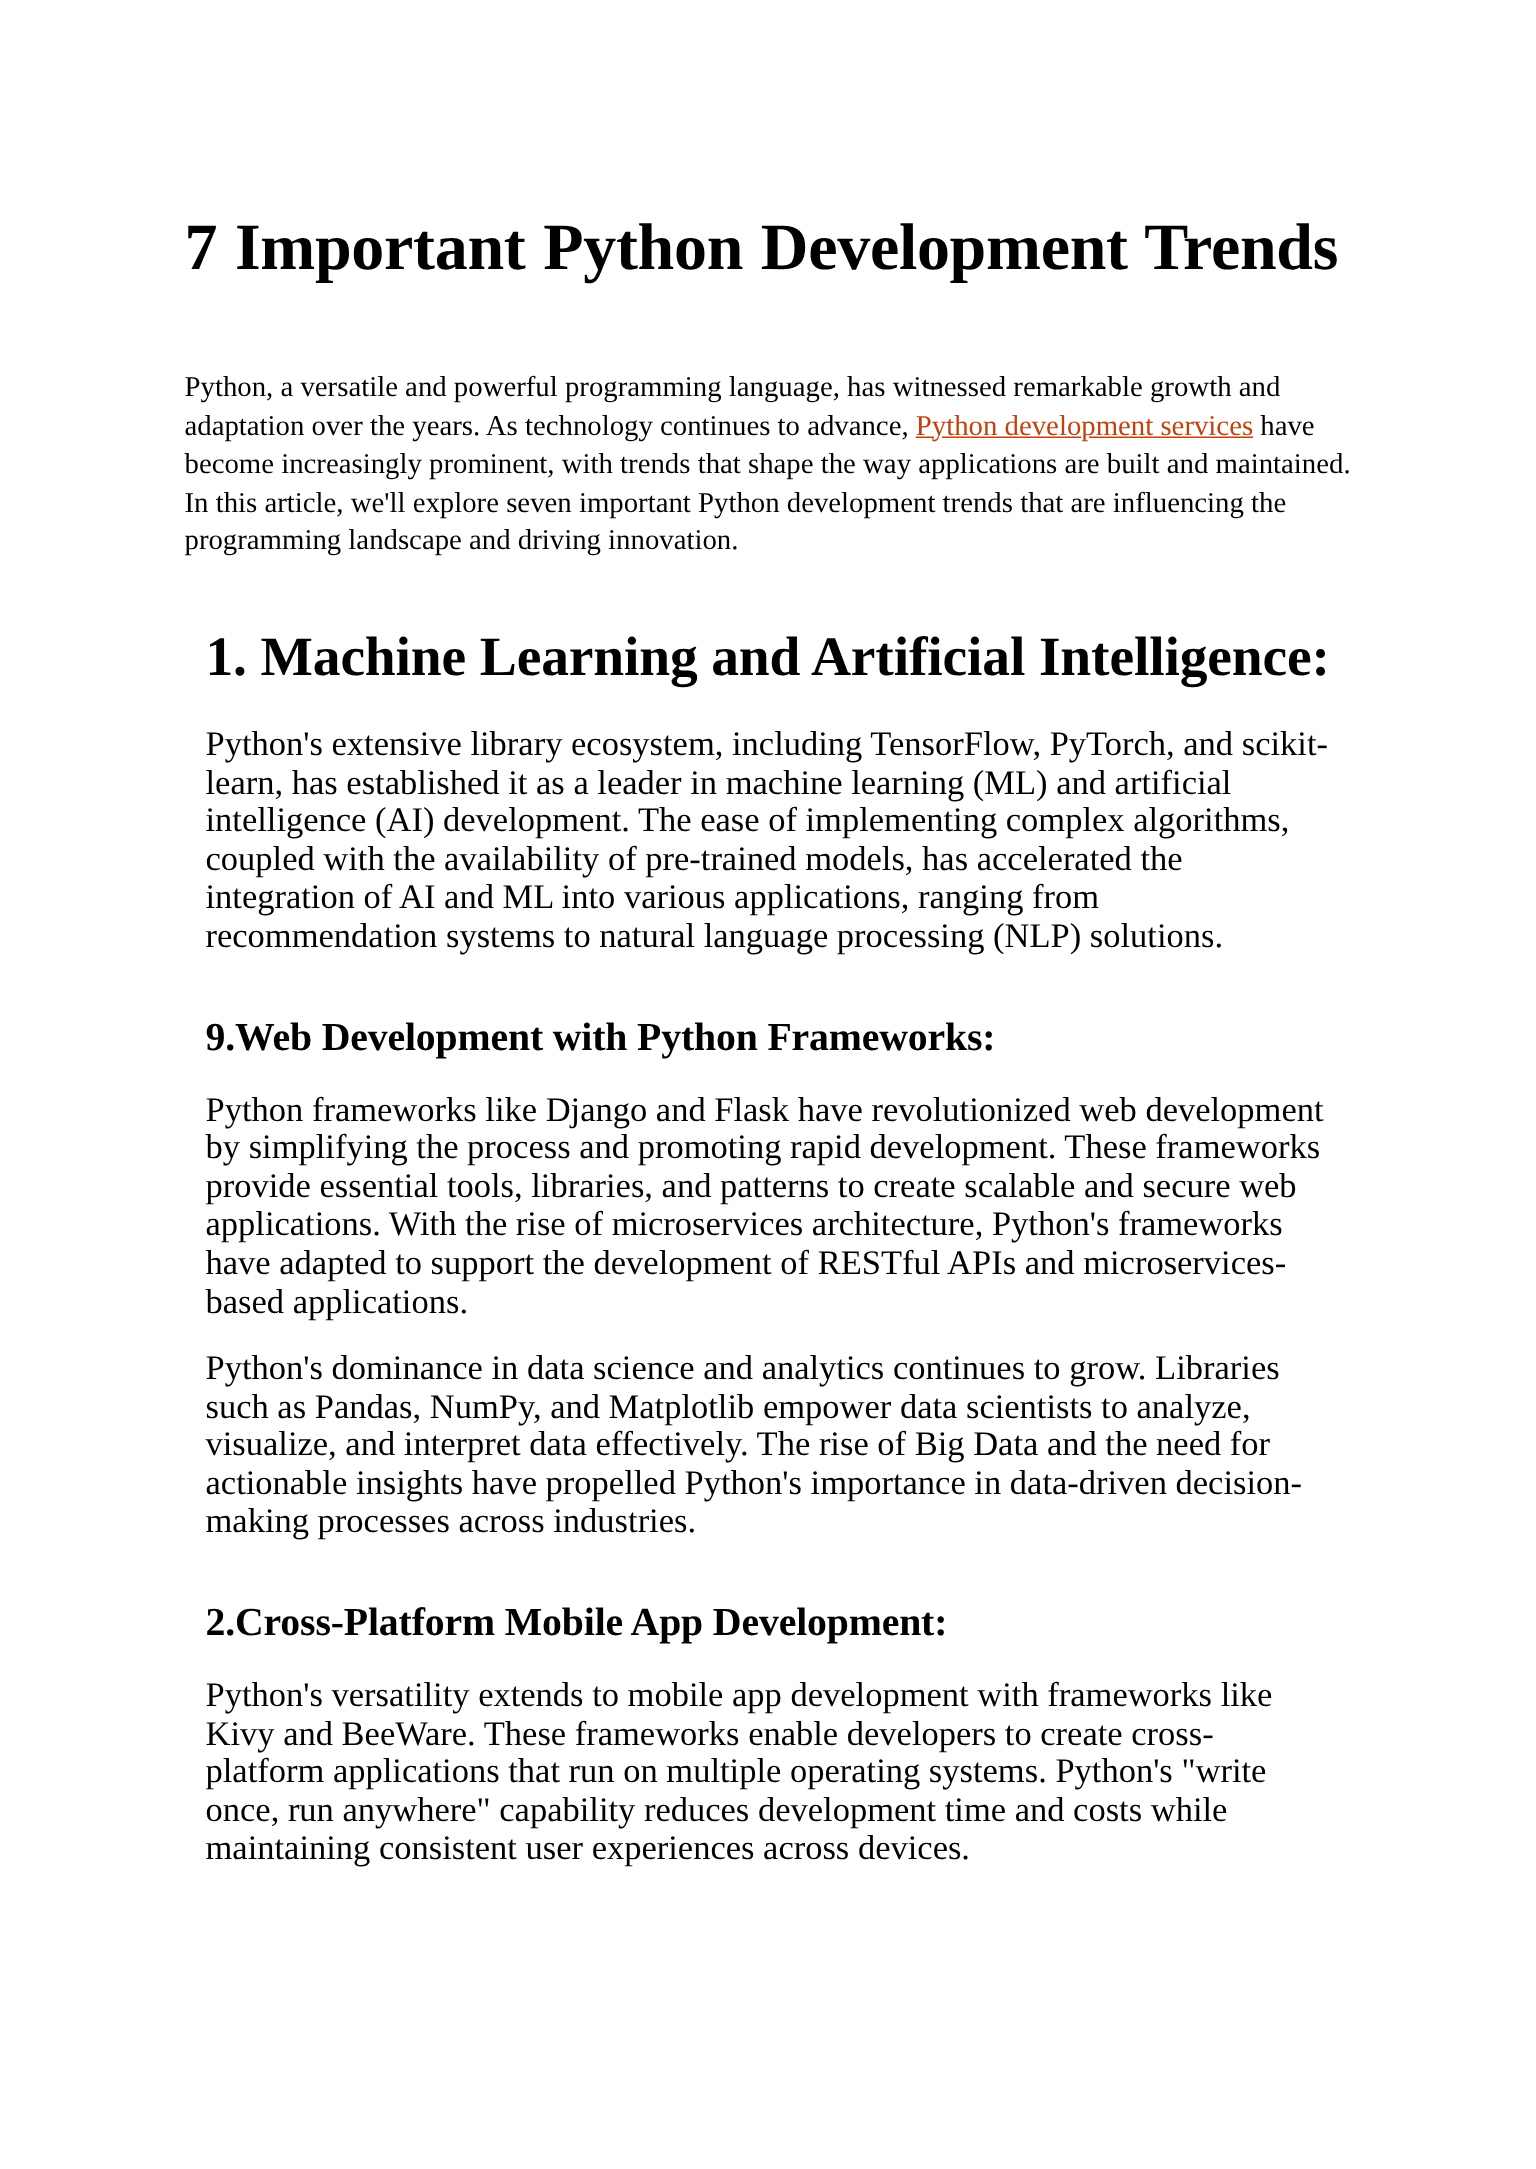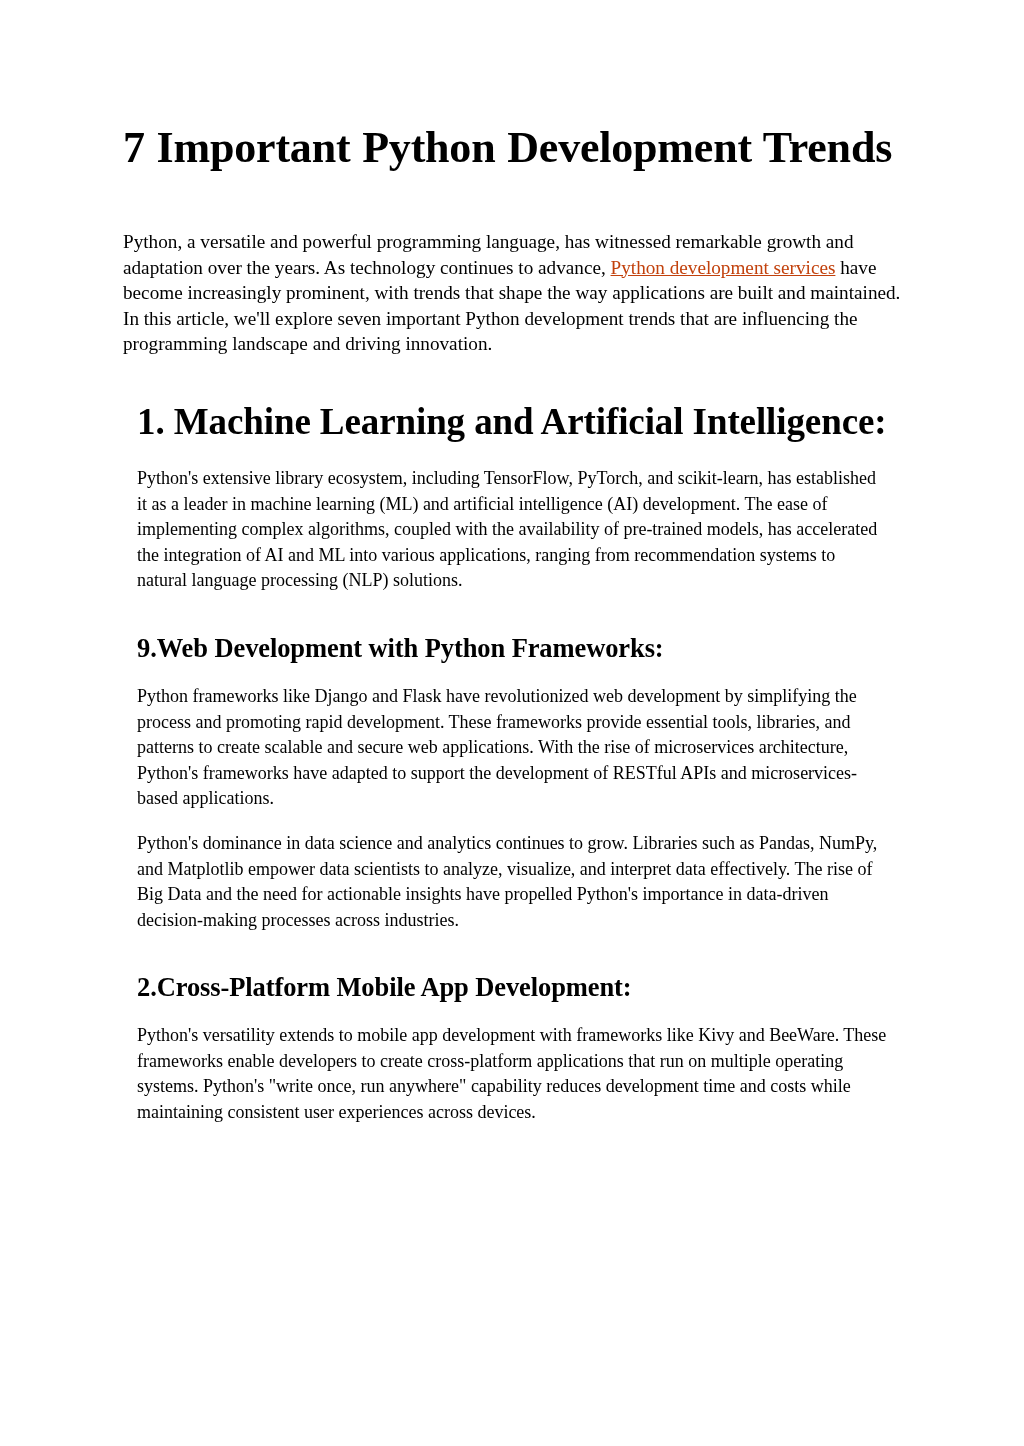--- a/index.html
+++ b/index.html
@@ -19,21 +19,21 @@
   .page {
     position: relative;
     width: 1024px;
     height: 1446px;
     background: #ffffff;
     box-sizing: border-box;
   }
   .content {
     position: absolute;
     left: 123px;
-    top: 117px;
+    top: 134px;
     width: 778px;
   }
   .doc-title {
     font-size: 44px;
     font-weight: bold;
     line-height: 62px;
     letter-spacing: -0.2px;
     margin: 0 0 0 0;
     color: #000000;
     word-spacing: 1px;
@@ -55,21 +55,21 @@
   }
   .h3-heading {
     font-size: 26.5px;
     font-weight: bold;
     line-height: 34px;
     margin: 37px 0 0 0;
     color: #000000;
     letter-spacing: -0.1px;
   }
   .body-para {
-    font-size: 18px;
+    font-size: 23px;
     line-height: 25.6px;
     margin: 19px 0 0 0;
     color: #000000;
     text-align: left;
   }
   .section-block {
     margin: 14px;
     padding: 0;
   }
   a.inline-link {

